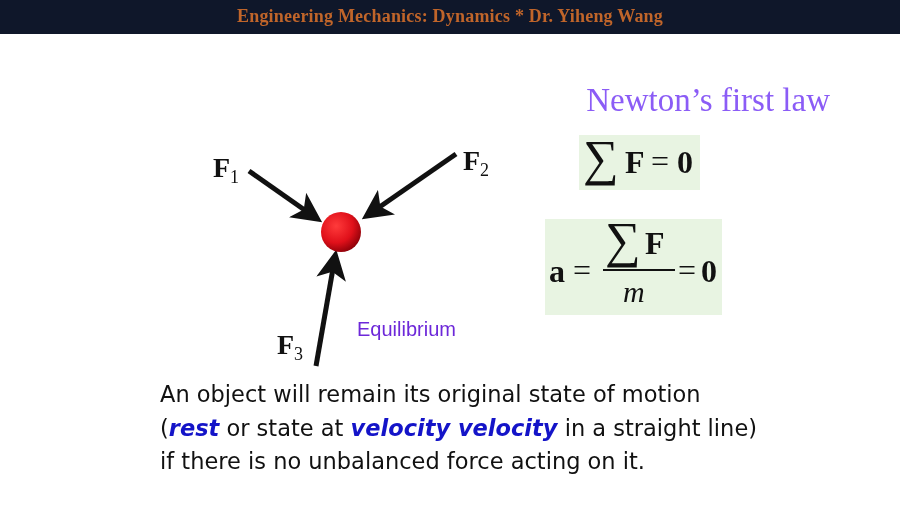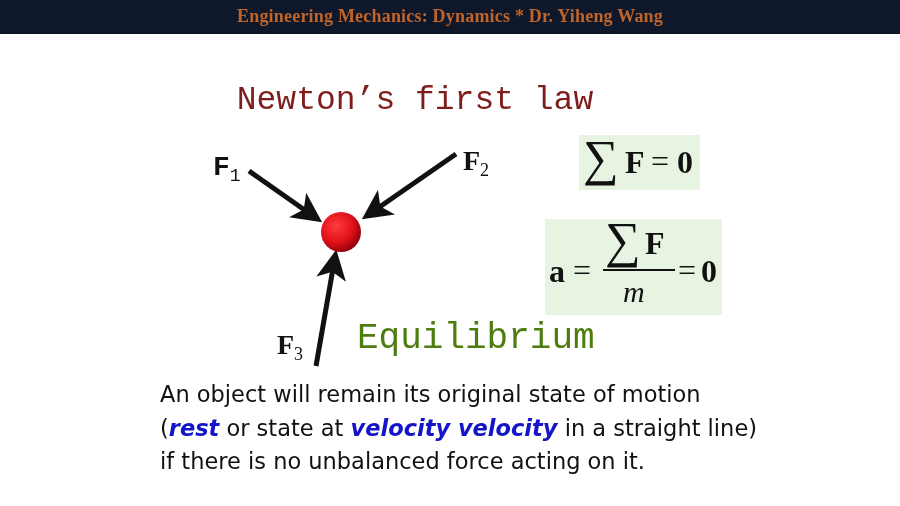--- a/index.html
+++ b/index.html
@@ -1,23 +1,23 @@
 <!DOCTYPE html>
 <html><head>
 <meta charset="utf-8">
 <style>
   html, body { margin:0; padding:0; }
   body { width:900px; height:506px; background:#ffffff; position:relative; overflow:hidden; font-family:"Liberation Sans", sans-serif; }
   .header { position:absolute; left:0; top:0; width:900px; height:34px; background:#0f172a;padding-left:48px; }
   .header-text { position:absolute; left:0; width:900px; top:6px; text-align:center; color:#c0652a; font-family:"Liberation Serif", serif; font-weight:bold; font-size:18px; letter-spacing:0.2px; }
-  .title { position:absolute; left:0; width:830px; top:82px; text-align:center; font-family:Liberation Mono, monospace; font-size:33px; color:#7f1d1d; font-weight:normal; }
+  .title { position:absolute; left:0; width:830px; top:82px; text-align:right; font-family:Liberation Serif, serif; font-size:33px; color:#8b5cf6; font-weight:normal; }
   .diagram { position:absolute; left:0; top:0; }
   .flabel { position:absolute; font-family:"Liberation Serif", serif; font-weight:bold; font-size:28px; color:#111; }
   .flabel sub { font-weight:normal; font-size:18px; vertical-align:-6px; }
-  .equil { position:absolute; left:357px; top:318px; font-family:Liberation Mono, monospace; font-size:36px; color:#4d7c0f; }
+  .equil { position:absolute; left:357px; top:318px; font-family:Liberation Sans, sans-serif; font-size:20px; color:#6d28d9; }
   .eq-box { position:absolute; background:#e8f4e2; }
   .eq1 { left:579px; top:135px; width:121px; height:55px; }
   .eq2 { left:545px; top:219px; width:177px; height:96px; }
   .math { font-family:"Liberation Serif", serif; color:#111; position:absolute; }
   .body-text { position:absolute; left:160px; top:378px; width:600px; font-family:"DejaVu Sans", sans-serif; font-size:22.5px; line-height:33.5px; color:#111; }
   .hl { color:#1414c8; font-weight:bold; font-style:italic; }
 </style>
 </head>
 <body>
 
@@ -43,21 +43,21 @@
   </g>
   <g>
     <line x1="456" y1="154" x2="368" y2="215" stroke="#111" stroke-width="5" marker-end="url(#ah)"></line>
   </g>
   <g>
     <line x1="316" y1="366" x2="335" y2="257" stroke="#111" stroke-width="5" marker-end="url(#ah)"></line>
   </g>
   <circle cx="341" cy="232" r="20" fill="url(#ball)"></circle>
 </svg>
 
-<div class="flabel" style="left:213px;top:152px;font-family:Liberation Mono, monospace;"><span>F</span><sub>1</sub></div>
+<div class="flabel" style="left:213px;top:152px;"><span>F</span><sub>1</sub></div>
 <div class="flabel" style="left:463px;top:145px;"><span>F</span><sub>2</sub></div>
 <div class="flabel" style="left:277px;top:329px;"><span>F</span><sub>3</sub></div>
 
 <div class="equil">Equilibrium</div>
 
 <div class="eq-box eq1">
   <span class="math" style="left:4px;top:-6px;font-size:50px;">∑</span>
   <span class="math" style="left:46px;top:9px;font-size:32px;font-weight:bold;">F</span>
   <span class="math" style="left:72px;top:8px;font-size:32px;">=</span>
   <span class="math" style="left:98px;top:9px;font-size:32px;font-weight:bold;">0</span>

